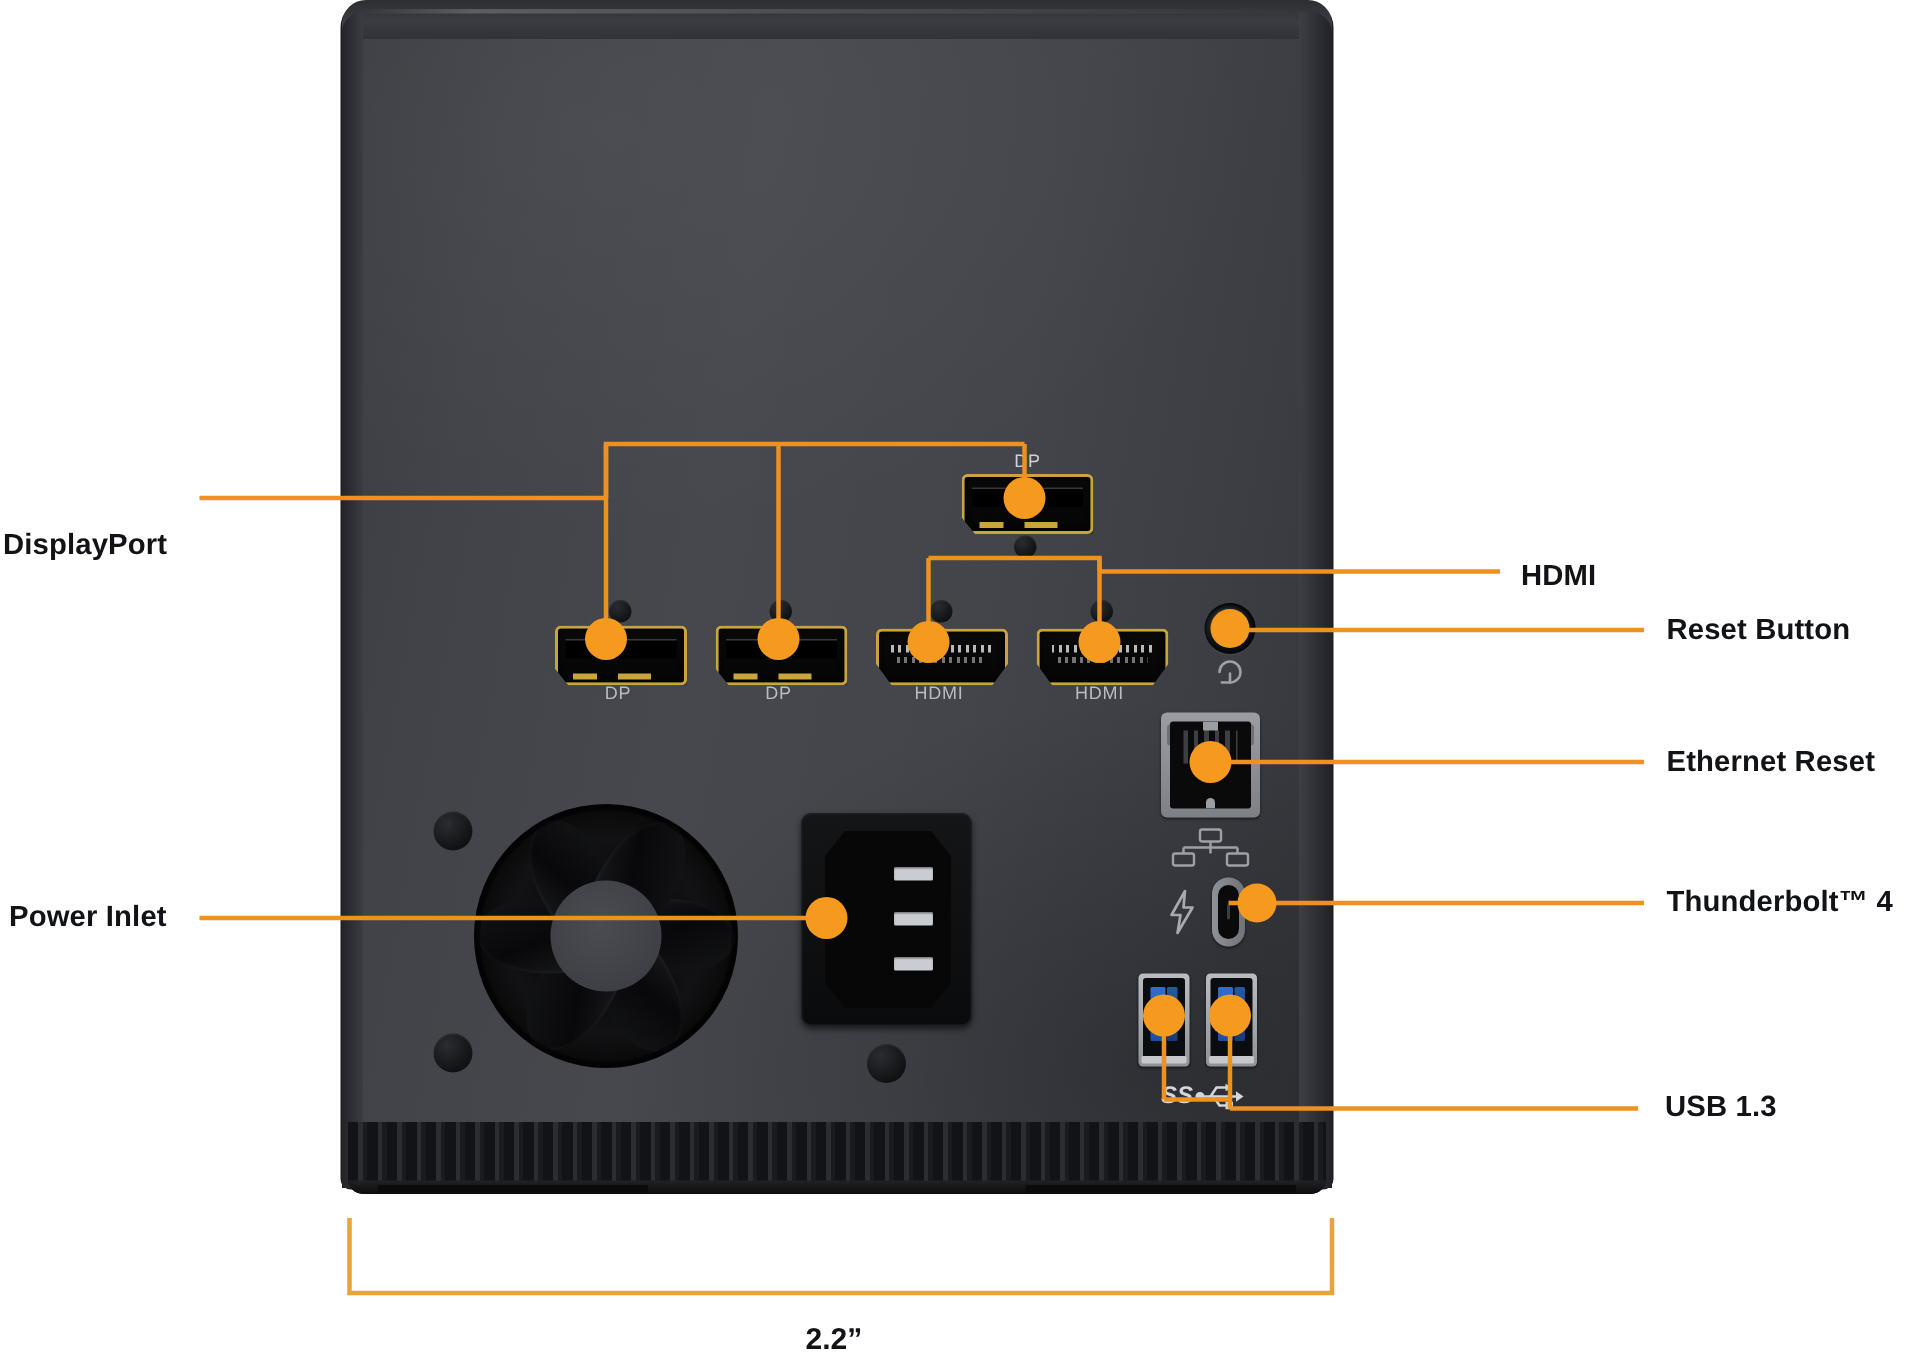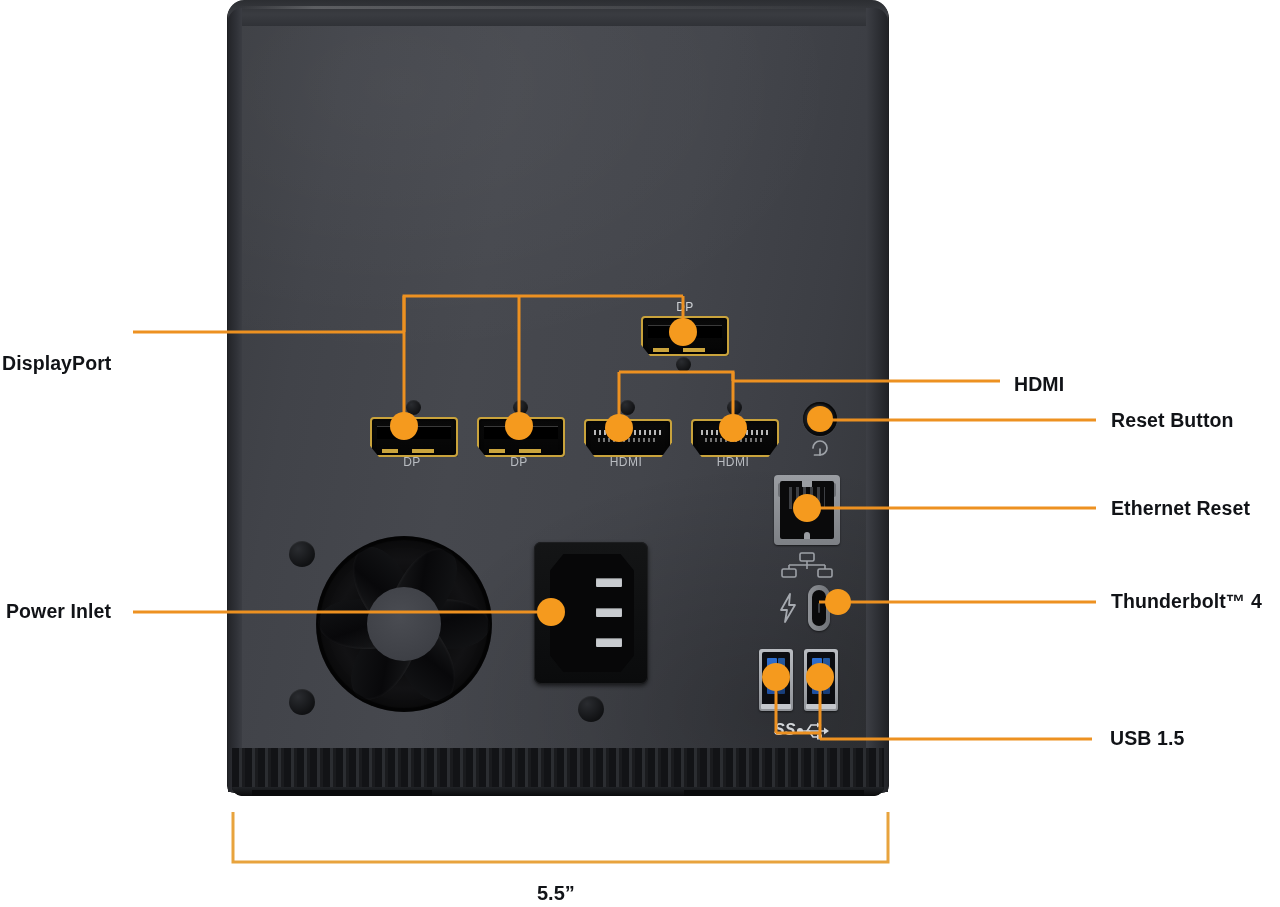--- a/index.html
+++ b/index.html
@@ -436,17 +436,17 @@
   <div class="lbl l" style="left:6px;top:600px;">Power Inlet</div>
 
   <div class="lbl r" style="left:1014px;top:373px;">HDMI</div>
 
   <div class="lbl r" style="left:1111px;top:409px;">Reset Button</div>
 
   <div class="lbl r" style="left:1111px;top:497px;">Ethernet Reset</div>
 
   <div class="lbl r" style="left:1111px;top:590px;">Thunderbolt™ 4</div>
 
-  <div class="lbl r" style="left:1110px;top:727px;">USB 1.5</div>
-
-  <div class="cap-dim" style="left:537px;top:882px;">5.5”</div>
+  <div class="lbl r" style="left:1110px;top:727px;">USB 1.3</div>
+
+  <div class="cap-dim" style="left:537px;top:882px;">2.2”</div>
 
 </div>
 
 </body></html>

